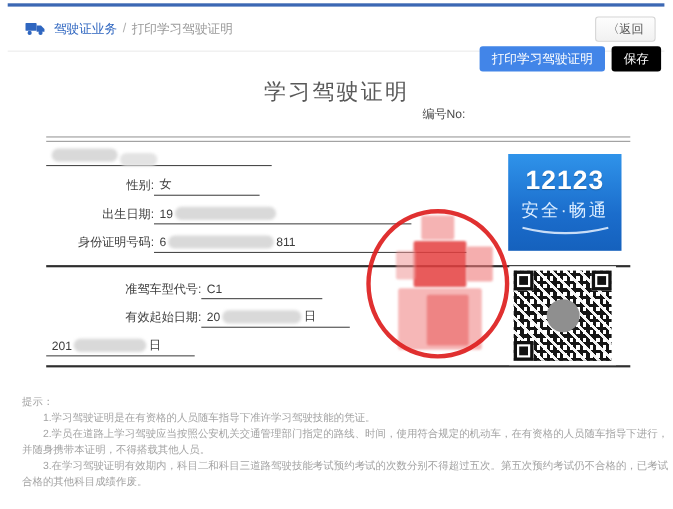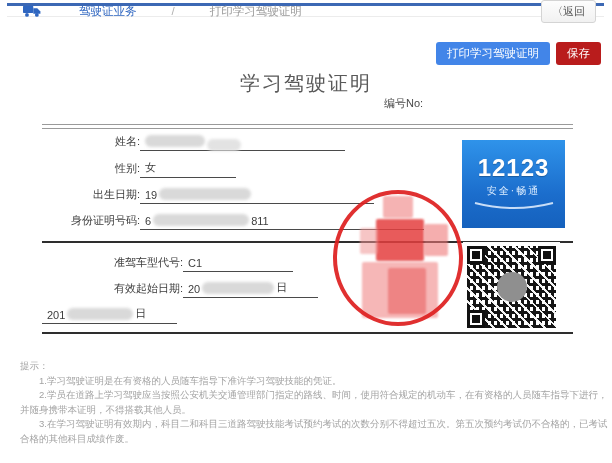--- a/index.html
+++ b/index.html
@@ -4,38 +4,38 @@
 <style>
   html,body{margin:0;padding:0;}
   body{
     width:612px;height:463px;position:relative;overflow:hidden;
     background:#ffffff;
     font-family:"Liberation Sans","DejaVu Sans",sans-serif;
     -webkit-font-smoothing:antialiased;
   }
   
   #header{
-    position:absolute;left:7px;top:3px;width:597px;height:14px;box-sizing:border-box;
+    position:absolute;left:7px;top:3px;width:597px;height:44px;box-sizing:border-box;
     background:#fff;border-top:3px solid #3c68b4;border-bottom:1px solid #ececec;
-    display:flex;align-items:center;padding:0 8px 0 16px;gap:30px;
+    display:flex;align-items:center;padding:0 8px 0 16px;
   }
   .crumb-icon{display:inline-flex;margin-right:7px;}
   .crumb-section{color:#2f66c0;font-size:11.5px;}
   .crumb-sep{color:#b0b0b0;font-size:11.5px;margin:0 5px;}
   .crumb-current{color:#9a9a9a;font-size:11.5px;}
   .spacer{flex:1;}
   .back-btn{
     font-size:11px;color:#555;background:linear-gradient(#fdfdfd,#f1f1f1);
     border:1px solid #d4d4d4;border-radius:3px;padding:3px 10px;cursor:pointer;
   }
   
   #toolbar{position:absolute;top:42px;right:11px;display:flex;gap:6px;}
   .btn{font-size:11.5px;color:#fff;border:none;border-radius:3px;padding:4px 11px;cursor:pointer;}
   .btn-blue{background:#4285e8;}
-  .btn-green{background:#b91c1c;}
+  .btn-green{background:#000000;}
   
   #cert-title{
     position:absolute;top:70px;left:0;width:612px;text-align:center;
     font-size:20px;color:#595959;letter-spacing:2px;
   }
   #serial{position:absolute;top:96px;left:384px;display:flex;align-items:flex-end;font-size:11px;color:#4a4a4a;}
   #serial .s-label{margin-right:4px;padding-bottom:2px;}
   #serial .s-value{
     width:134px;border-bottom:1px solid #4a4a4a;display:flex;align-items:center;
     padding:0 2px 2px 2px;box-sizing:border-box;gap:3px;
@@ -66,21 +66,21 @@
   }
   #photo-pixels{position:absolute;left:355px;top:192px;width:95px;height:140px;z-index:4;}
   .px{position:absolute;filter:blur(1.2px);border-radius:2px;}
   
   #logo{
     position:absolute;left:462px;top:140px;width:103px;height:88px;z-index:3;
     background:linear-gradient(180deg,#2f93ea 0%,#1b6dcc 62%,#1561bd 100%);
     display:flex;flex-direction:column;align-items:center;justify-content:center;
   }
   .logo-number{font-size:24px;font-weight:bold;color:#fff;letter-spacing:1px;line-height:24px;text-shadow:0 1px 1px rgba(0,0,0,.25);}
-  .logo-slogan{font-size:10px;color:#dcedff;letter-spacing:2px;margin-top:4px;}
+  .logo-slogan{font-size:16px;color:#dcedff;letter-spacing:2px;margin-top:4px;}
   .logo-arc{margin-top:2px;}
   
   #qr{position:absolute;left:463px;top:242px;width:97px;height:90px;background:#fff;box-sizing:border-box;padding:4px;z-index:3;}
   .qr-pattern{
     position:relative;width:100%;height:100%;
     background:
       repeating-linear-gradient(45deg,rgba(255,255,255,.95) 0 2px,rgba(255,255,255,0) 2px 9px),
       repeating-linear-gradient(90deg,#151515 0 3px,rgba(255,255,255,0) 3px 6px),
       repeating-linear-gradient(0deg,#151515 0 3px,rgba(255,255,255,0) 3px 7px),
       #fff;
@@ -124,21 +124,20 @@
 <div id="cert-title">学习驾驶证明</div>
 <div id="serial">
   <span class="s-label">编号No:</span>
 </div>
 
 <div id="certificate">
   <div class="line-top"></div>
   <div class="line-mid"></div>
 
   <div class="row" style="top:10px">
-    <span class="lbl w98">姓名:</span>
     <span class="val" style="width:205px">
       <span class="blur" style="width:60px"></span>
       <span class="blur blur2" style="width:34px"></span>
     </span>
   </div>
 
   <div class="row" style="top:37px">
     <span class="lbl w98">性别:</span>
     <span class="val" style="width:96px">
       <span>女</span>

